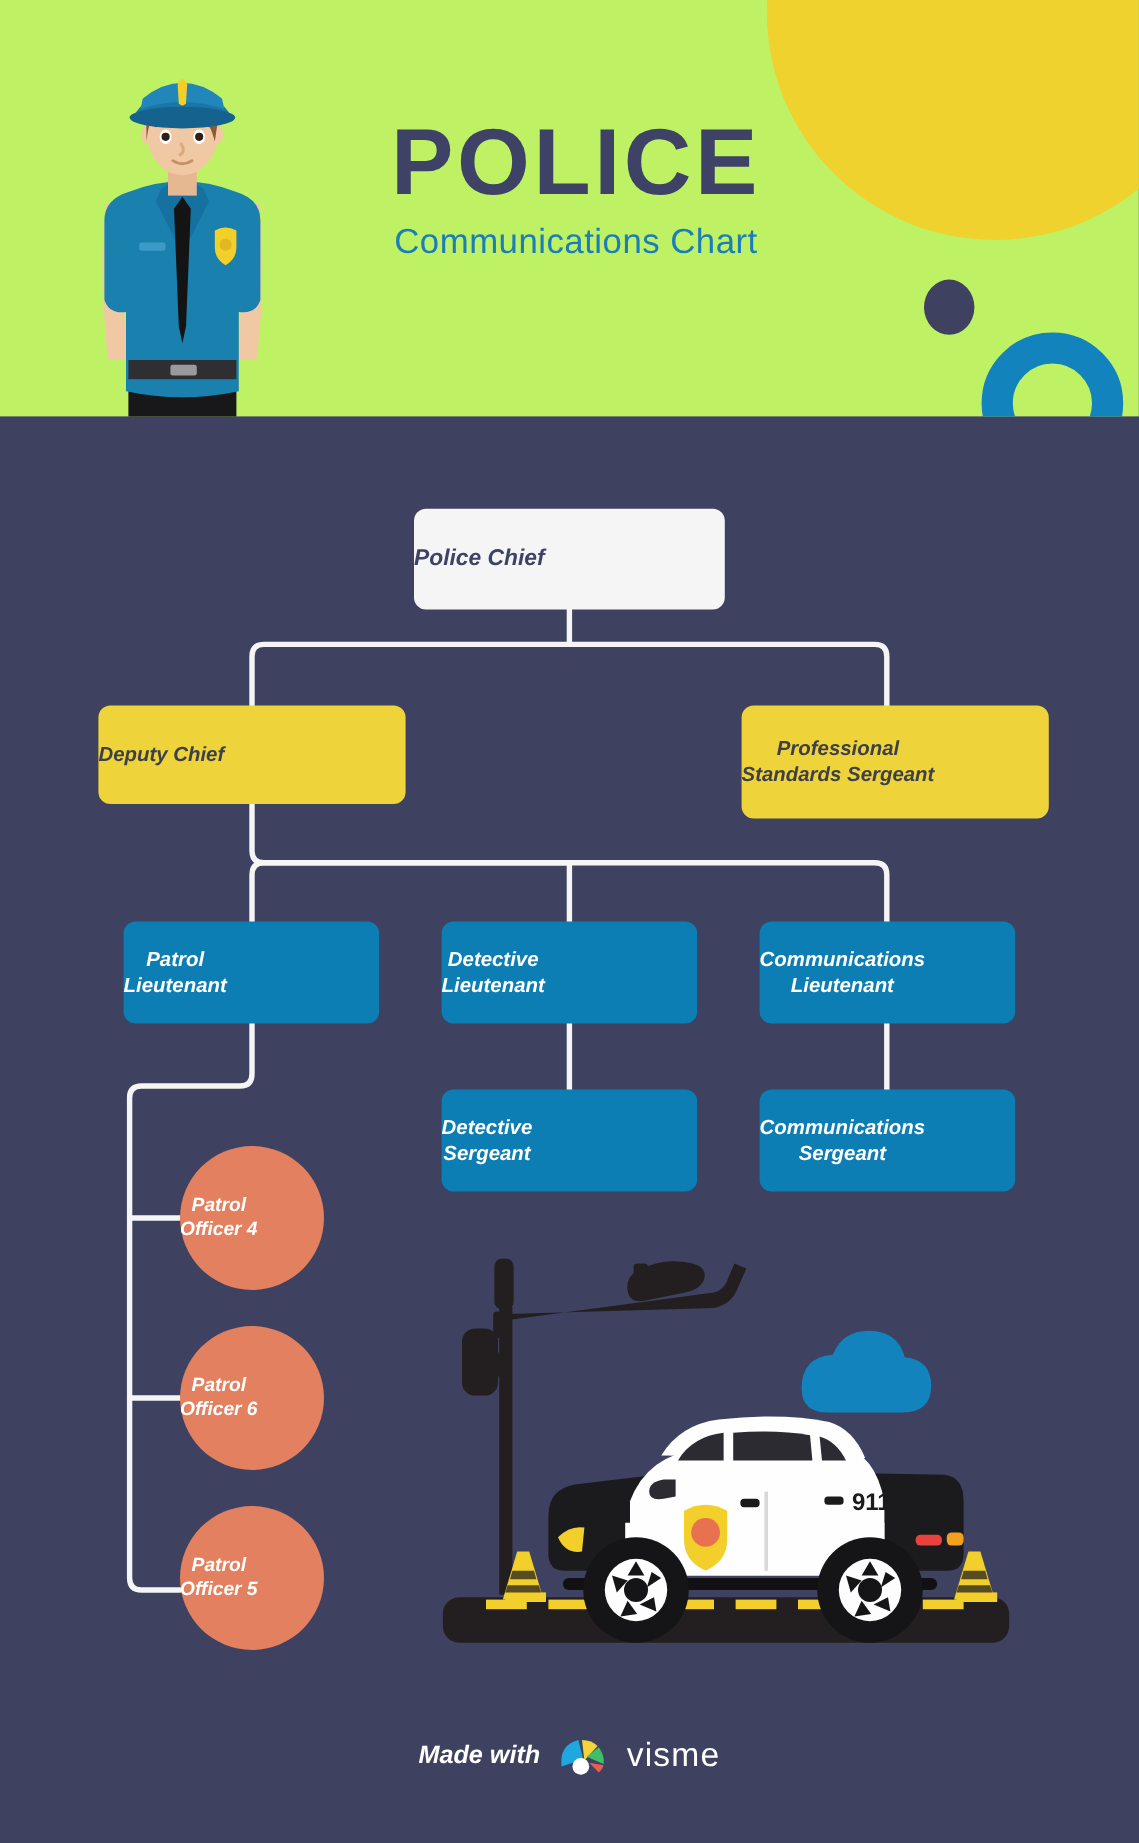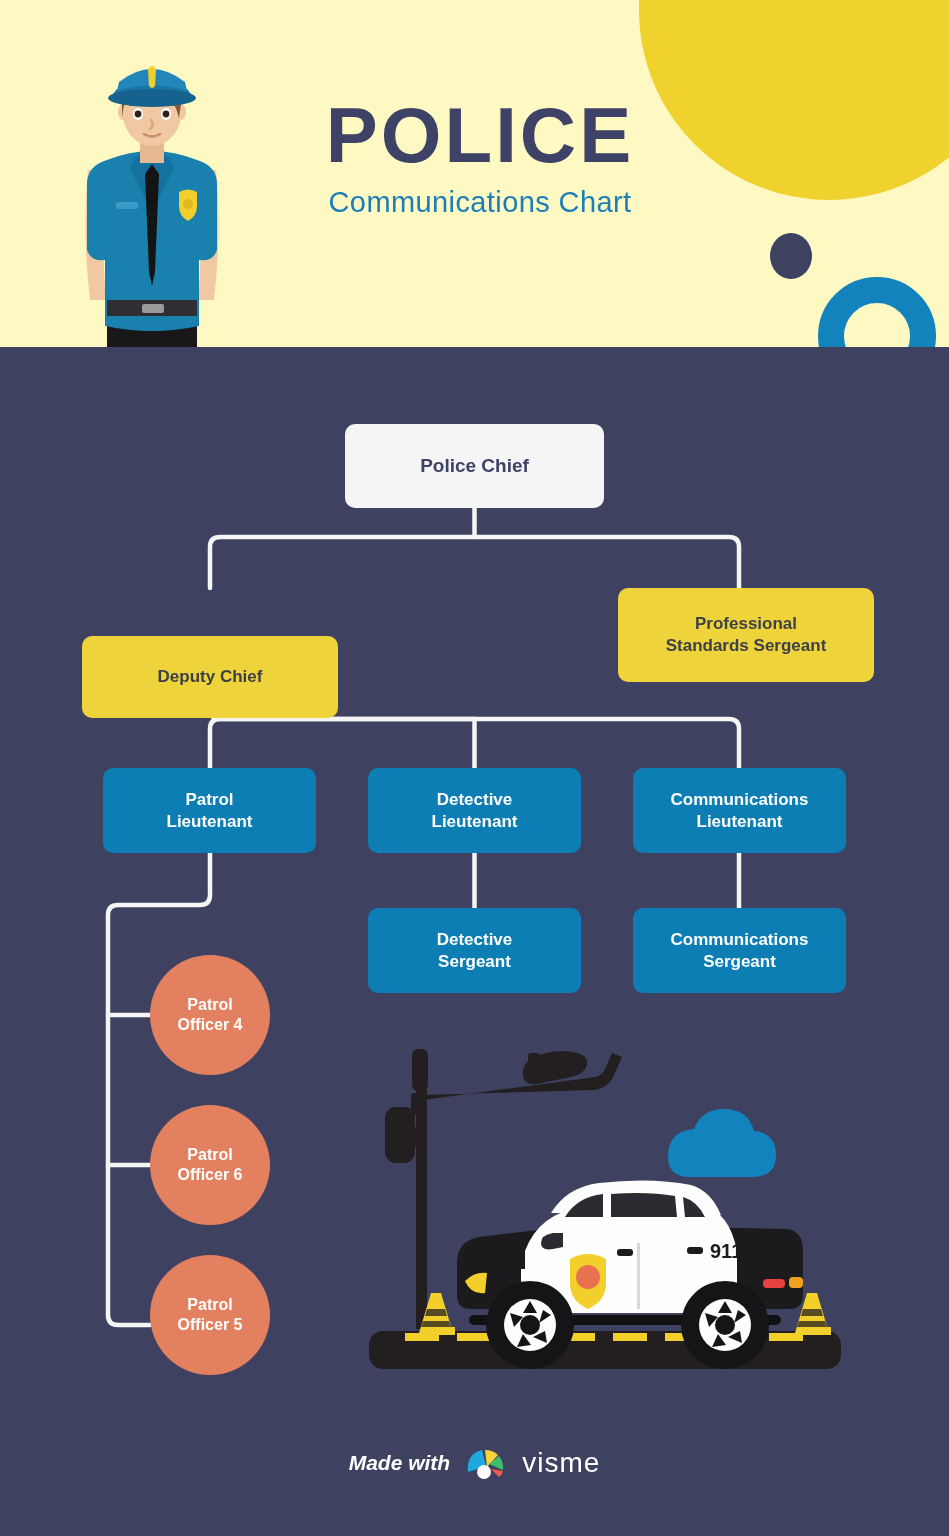--- a/index.html
+++ b/index.html
@@ -7,21 +7,21 @@
   body {
     font-family:"Liberation Sans", sans-serif;
     background:#3e4260;
     overflow:hidden;
     position:relative;
   }
 
   
   .header{
     position:absolute; left:0; top:0; width:949px; height:347px;
-    background:#fef9c3; overflow:hidden;
+    background:#bef264; overflow:hidden;
   }
   .deco-yellow-circle{
     position:absolute; right:-70px; top:-180px;
     width:380px; height:380px; border-radius:50%;
     background:#efd22e;
   }
   .deco-navy-dot{
     position:absolute; left:770px; top:233px;
     width:42px; height:46px; border-radius:50%;
     background:#3e4260;
@@ -44,32 +44,32 @@
 
   
   .officer{ position:absolute; left:62px; top:42px; width:180px; height:306px; }
 
   
   .chart-area{ position:absolute; left:0; top:347px; width:949px; height:1189px; }
   .connectors{ position:absolute; left:0; top:0; width:949px; height:1050px; }
 
   .node{
     position:absolute;
-    display:flex; align-items:center; justify-content:center;
+    display:flex; align-items:center; justify-content:flex-start;
     text-align:center; font-weight:bold; line-height:1.28;
-    border-radius:10px; z-index:2;
+    border-radius:10px; z-index:2;font-style:italic;
   }
   .node-chief{
     left:345px; top:77px; width:259px; height:84px;
     background:#f5f5f5; color:#3e4266; font-size:19px;
   }
   .node-yellow{
     background:#efd33a; color:#3e4048; font-size:17px;
   }
-  .node-deputy{ left:82px; top:241px; width:256px; height:82px;margin-top:48px; }
+  .node-deputy{ left:82px; top:241px; width:256px; height:82px; }
   .node-prof{ left:618px; top:241px; width:256px; height:94px; }
 
   .node-blue{
     background:#0d7eb4; color:#ffffff; font-size:17px;
   }
   .node-patrol-lt{ left:103px; top:421px; width:213px; height:85px; }
   .node-det-lt{ left:368px; top:421px; width:213px; height:85px; }
   .node-comm-lt{ left:633px; top:421px; width:213px; height:85px; }
   .node-det-sgt{ left:368px; top:561px; width:213px; height:85px; }
   .node-comm-sgt{ left:633px; top:561px; width:213px; height:85px; }

